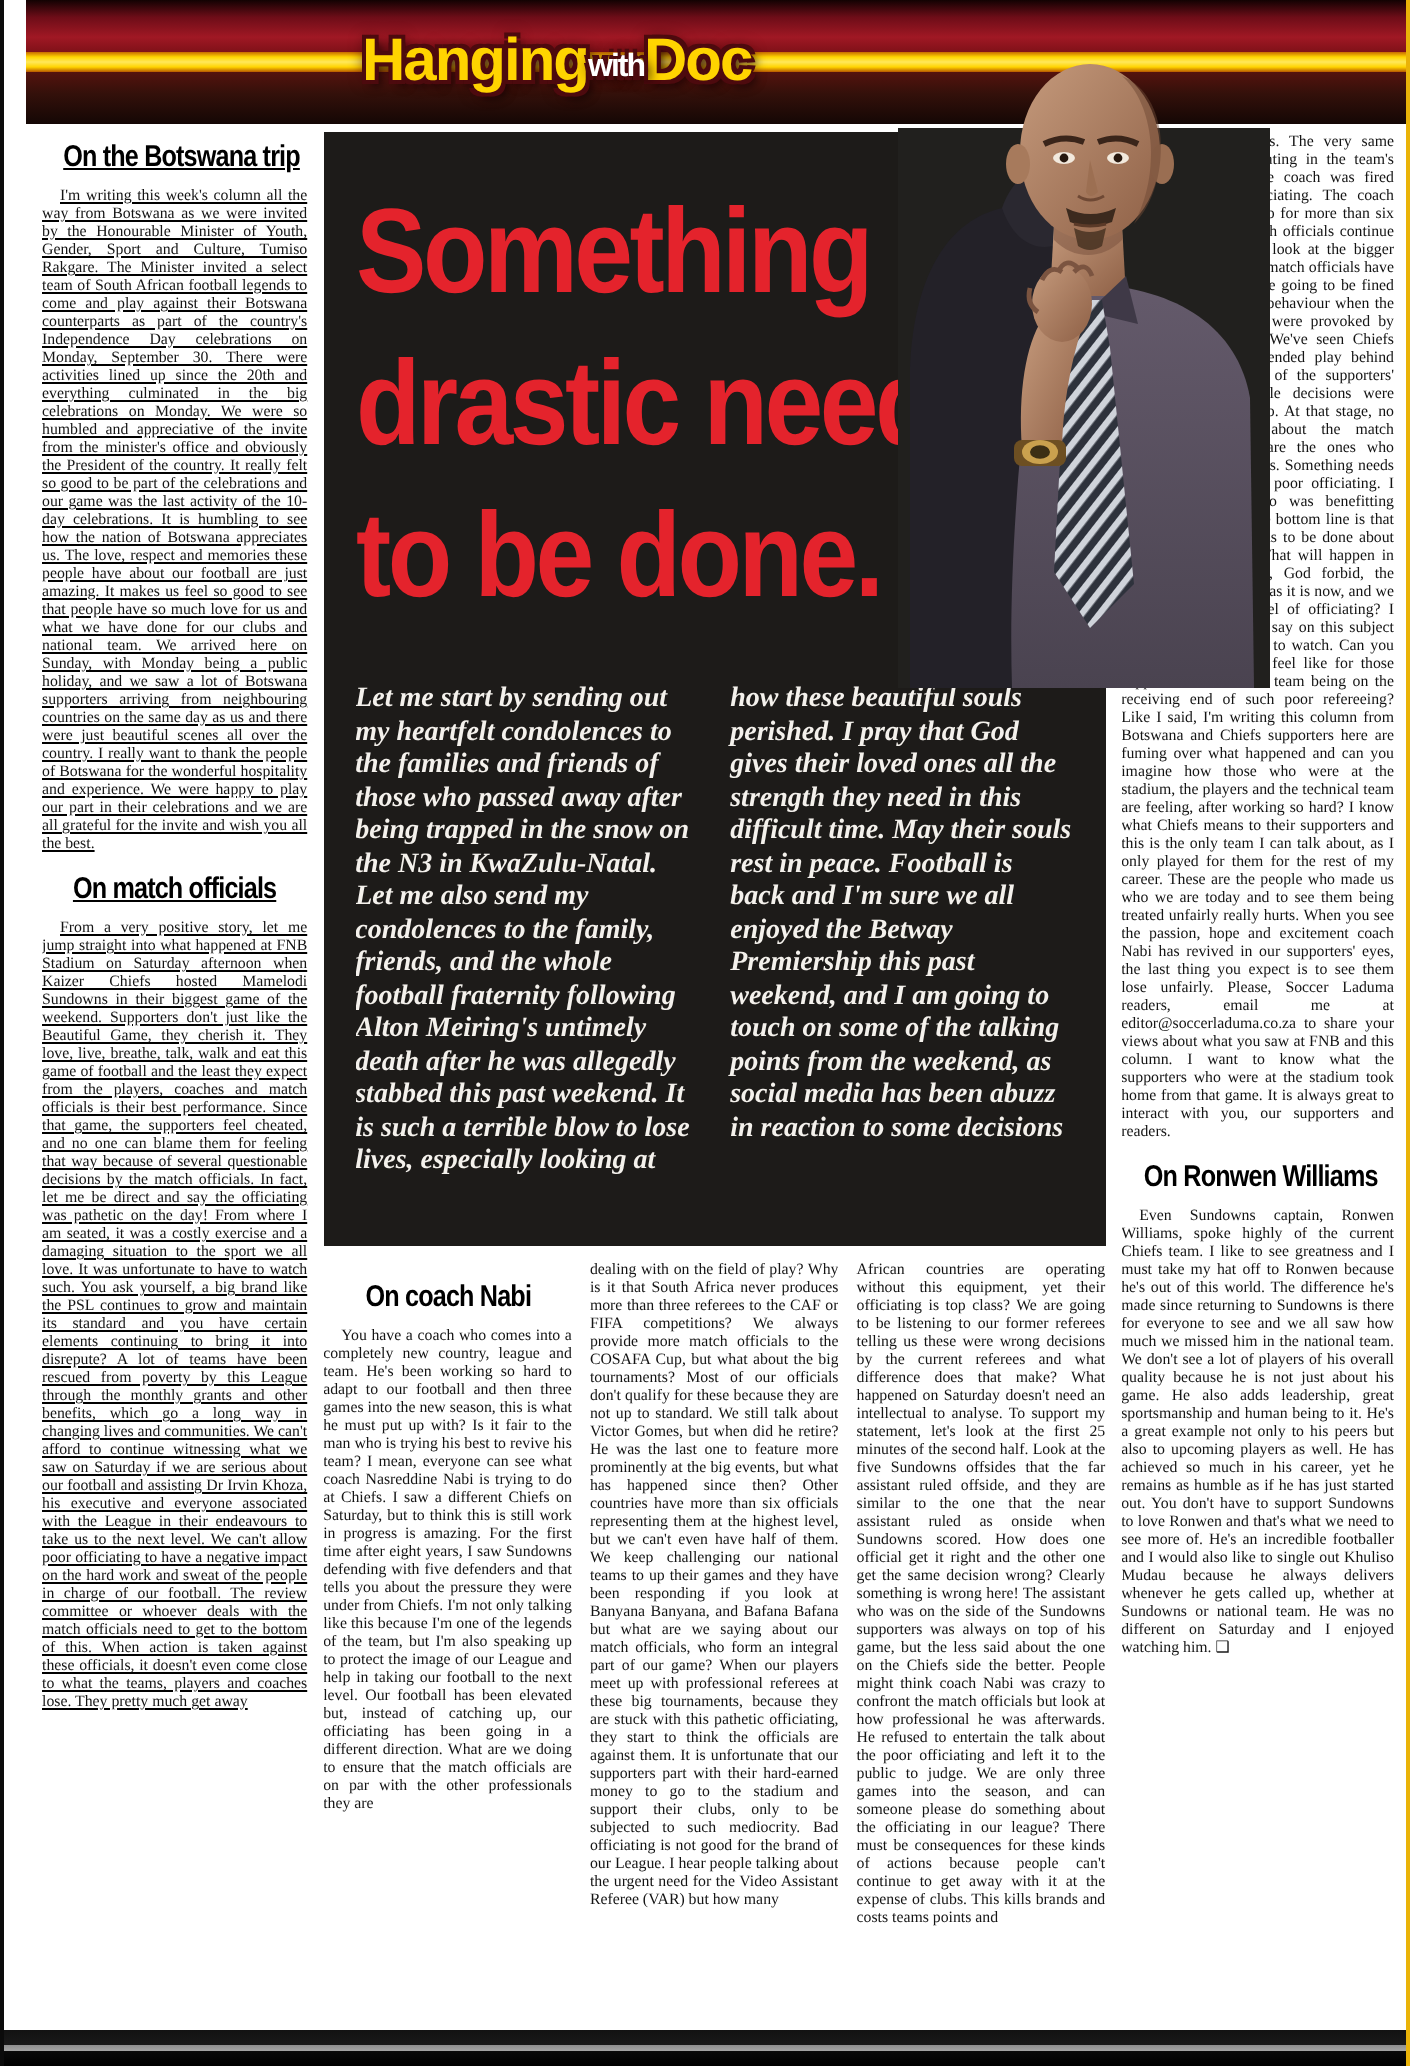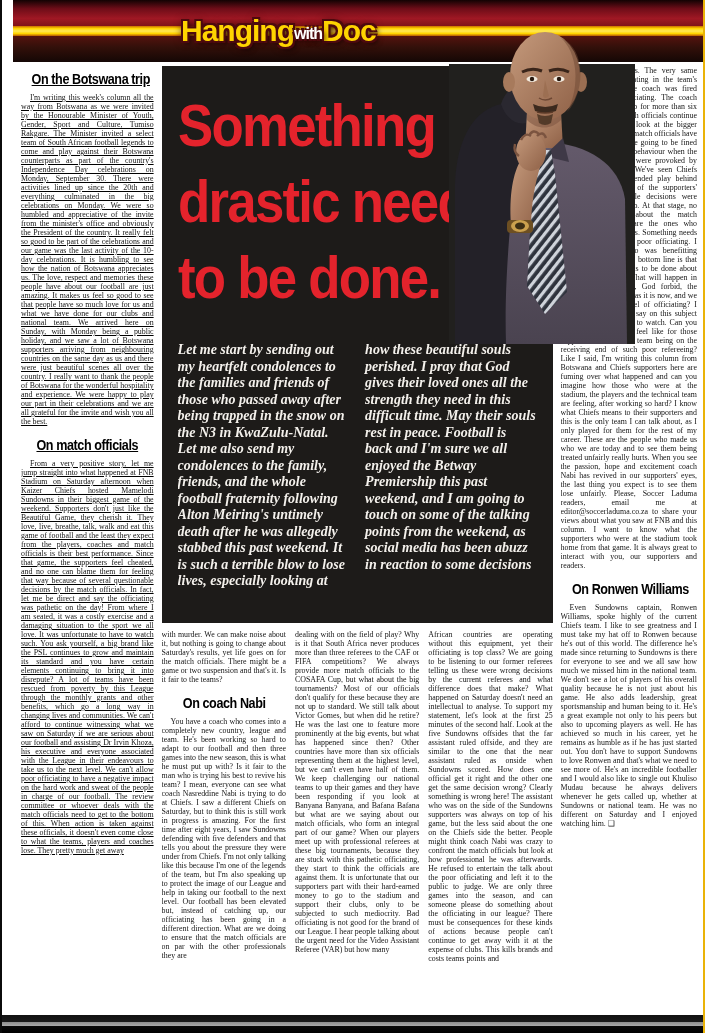--- a/index.html
+++ b/index.html
@@ -135,21 +135,20 @@
 
     <div class="middle">
       <div class="feature">
         <div class="headline">Something</div>
         <div class="headline">drastic needs</div>
         <div class="headline">to be done. . .</div>
         <div class="intro">Let me start by sending out my heartfelt condolences to the families and friends of those who passed away after being trapped in the snow on the N3 in KwaZulu-Natal. Let me also send my condolences to the family, friends, and the whole football fraternity following Alton Meiring's untimely death after he was allegedly stabbed this past weekend. It is such a terrible blow to lose lives, especially looking at how these beautiful souls perished. I pray that God gives their loved ones all the strength they need in this difficult time. May their souls rest in peace. Football is back and I'm sure we all enjoyed the Betway Premiership this past weekend, and I am going to touch on some of the talking points from the weekend, as social media has been abuzz in reaction to some decisions that were taken by the match officials.</div>
       </div>
       <div class="middle-cols">
         <div class="mc">
-          <p class="bodytext">with murder. We can make noise about it, but nothing is going to change about Saturday's results, yet life goes on for the match officials. There might be a game or two suspension and that's it. Is it fair to the teams?</p>
           <h2 class="section-heading">On coach Nabi</h2>
           <p class="bodytext indent">You have a coach who comes into a completely new country, league and team. He's been working so hard to adapt to our football and then three games into the new season, this is what he must put up with? Is it fair to the man who is trying his best to revive his team? I mean, everyone can see what coach Nasreddine Nabi is trying to do at Chiefs. I saw a different Chiefs on Saturday, but to think this is still work in progress is amazing. For the first time after eight years, I saw Sundowns defending with five defenders and that tells you about the pressure they were under from Chiefs. I'm not only talking like this because I'm one of the legends of the team, but I'm also speaking up to protect the image of our League and help in taking our football to the next level. Our football has been elevated but, instead of catching up, our officiating has been going in a different direction. What are we doing to ensure that the match officials are on par with the other professionals they are</p>
         </div>
         <div class="mc">
           <p class="bodytext">dealing with on the field of play? Why is it that South Africa never produces more than three referees to the CAF or FIFA competitions? We always provide more match officials to the COSAFA Cup, but what about the big tournaments? Most of our officials don't qualify for these because they are not up to standard. We still talk about Victor Gomes, but when did he retire? He was the last one to feature more prominently at the big events, but what has happened since then? Other countries have more than six officials representing them at the highest level, but we can't even have half of them. We keep challenging our national teams to up their games and they have been responding if you look at Banyana Banyana, and Bafana Bafana but what are we saying about our match officials, who form an integral part of our game? When our players meet up with professional referees at these big tournaments, because they are stuck with this pathetic officiating, they start to think the officials are against them. It is unfortunate that our supporters part with their hard-earned money to go to the stadium and support their clubs, only to be subjected to such mediocrity. Bad officiating is not good for the brand of our League. I hear people talking about the urgent need for the Video Assistant Referee (VAR) but how many</p>
         </div>
         <div class="mc">
           <p class="bodytext">African countries are operating without this equipment, yet their officiating is top class? We are going to be listening to our former referees telling us these were wrong decisions by the current referees and what difference does that make? What happened on Saturday doesn't need an intellectual to analyse. To support my statement, let's look at the first 25 minutes of the second half. Look at the five Sundowns offsides that the far assistant ruled offside, and they are similar to the one that the near assistant ruled as onside when Sundowns scored. How does one official get it right and the other one get the same decision wrong? Clearly something is wrong here! The assistant who was on the side of the Sundowns supporters was always on top of his game, but the less said about the one on the Chiefs side the better. People might think coach Nabi was crazy to confront the match officials but look at how professional he was afterwards. He refused to entertain the talk about the poor officiating and left it to the public to judge. We are only three games into the season, and can someone please do something about the officiating in our league? There must be consequences for these kinds of actions because people can't continue to get away with it at the expense of clubs. This kills brands and costs teams points and</p>
         </div>
       </div>

